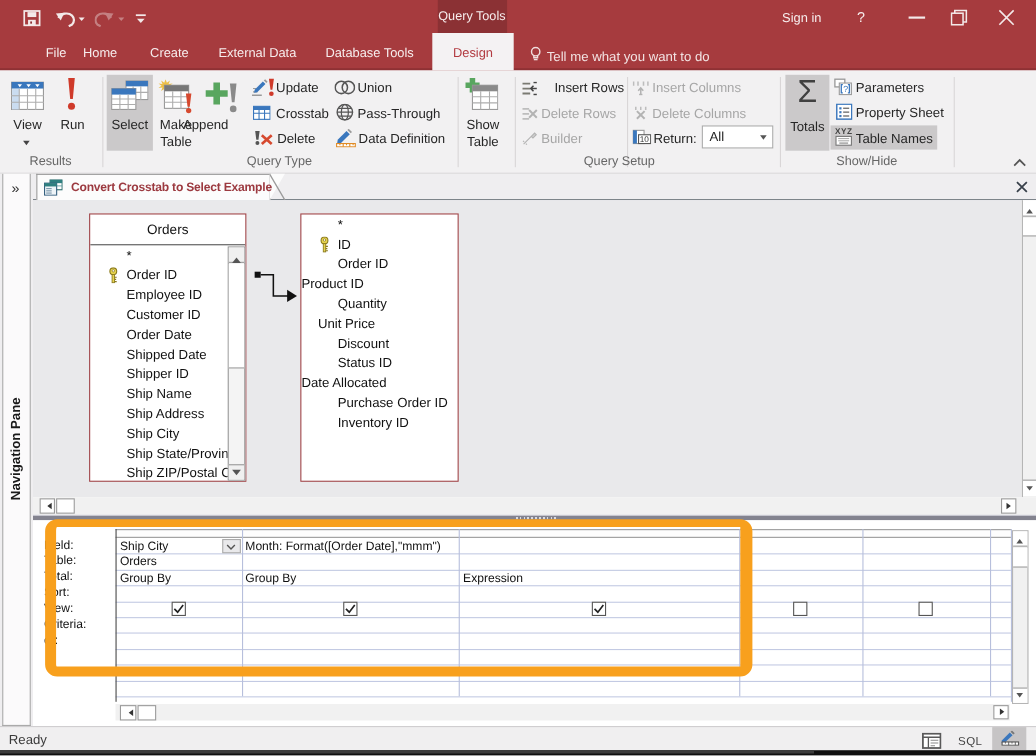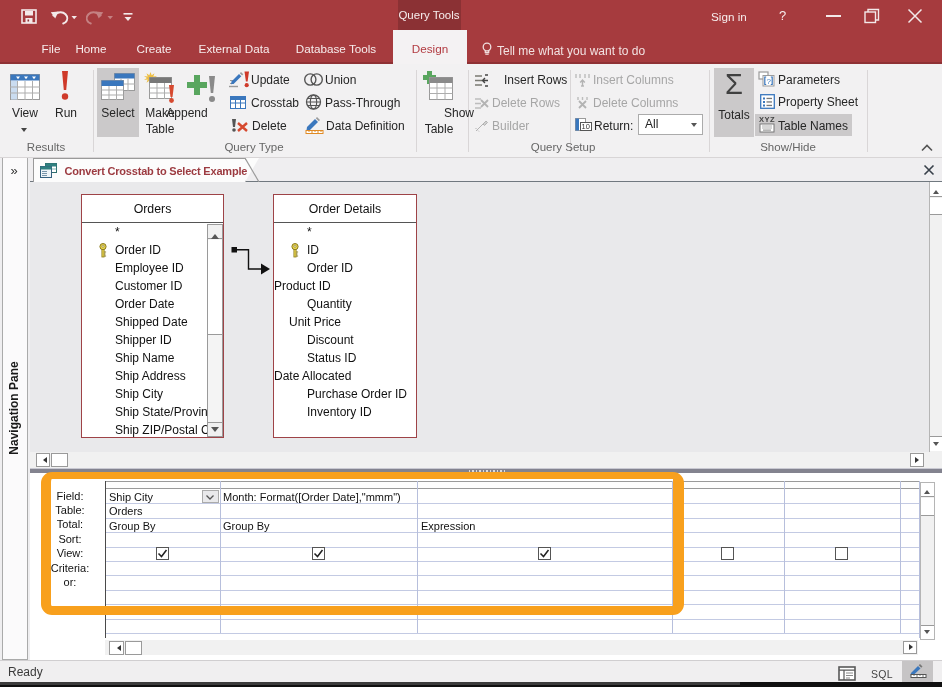--- a/index.html
+++ b/index.html
@@ -6,21 +6,21 @@
 html,body{width:942px;height:687px}
 body{font-family:"Liberation Sans",sans-serif;overflow:hidden}
 #app{position:relative;width:942px;height:687px;background:#fff;overflow:hidden}
 .abs{position:absolute}
 .wt{color:#f7eded}
 .lbl{font-size:12px;color:#262626;white-space:nowrap}
 .glbl{font-size:11.5px;color:#666;white-space:nowrap}
 .gray{color:#a6a6a6}
 .sep{position:absolute;top:70px;height:82px;width:1px;background:#d9d6d7}
 .gridtxt{font-size:11px;color:#111;white-space:nowrap;line-height:14.4px}
-.rlabel{position:absolute;font-size:11px;color:#111;text-align:center;right:0}
+.rlabel{position:absolute;font-size:11px;color:#111;text-align:left;right:0}
 .cb{position:absolute;width:13px;height:13px;border:1px solid #555;background:#fff}
 .frow{position:relative;height:18px;line-height:18px;font-size:12px;color:#111;white-space:nowrap;overflow:hidden}
 .keyicon{position:absolute;left:16px;top:2px}
 .glineh{position:absolute;left:105px;width:813.5px;height:1px;background:#c3cae3}
 .glinev{position:absolute;top:480.5px;width:1px;height:152.5px;background:#b7bfdc}
 </style>
 </head>
 <body>
 <div id="app">
 
@@ -171,21 +171,21 @@
 </svg>
 <div class="abs lbl" style="left:326px;top:119px">Data Definition</div>
 <div class="abs glbl" style="left:254px;top:141px;transform:translateX(-50%)">Query Type</div>
 
 <svg class="abs" style="left:423px;top:71px" width="30" height="30" viewBox="0 0 30 30">
  <path d="M4 0 L9 0 L9 4 L13 4 L13 9 L9 9 L9 13 L4 13 L4 9 L0 9 L0 4 L4 4 Z" fill="#59a65f"></path>
  <rect x="6.5" y="6.5" width="23" height="22" fill="#fff" stroke="#9a9a9a"></rect>
  <rect x="6.5" y="6.5" width="23" height="5.5" fill="#8a8a8a"></rect>
  <path d="M6.5 17 H29.5 M6.5 22.5 H29.5 M14 12 V28.5 M22 12 V28.5" stroke="#adadad"></path>
 </svg>
-<div class="abs lbl" style="left:459px;top:106px;transform:translateX(-50%)">Show</div>
+<div class="abs lbl" style="left:439px;top:106px;transform:translateX(-50%)">Show</div>
 <div class="abs lbl" style="left:439px;top:122px;transform:translateX(-50%)">Table</div>
 <svg class="abs" style="left:474px;top:74px" width="15" height="13" viewBox="0 0 15 13">
  <path d="M1 2 H8 M1 6.5 H8 M1 11 H8" stroke="#7a7a72" stroke-width="1.6"></path>
  <path d="M14 6.5 L9 6.5 M11 4 L8.5 6.5 L11 9" stroke="#454545" stroke-width="1.4" fill="none"></path>
  <path d="M11 1 H14 M11 12 H14" stroke="#454545" stroke-width="1.4"></path>
 </svg>
 <div class="abs lbl" style="left:504px;top:73px">Insert Rows</div>
 <svg class="abs" style="left:474px;top:97px" width="15" height="13" viewBox="0 0 15 13">
  <path d="M1 2 H7 M1 6.5 H7 M1 11 H7" stroke="#bdbdbd" stroke-width="1.6"></path>
  <path d="M7 3 L14 10 M14 3 L7 10" stroke="#b3b3b3" stroke-width="1.8"></path>
@@ -302,21 +302,20 @@
 
 <div class="abs" style="left:207px;top:224px;width:16px;height:213px;background:#f4f4f4;border:1px solid #9a9a9a">
  <div style="position:absolute;left:0;top:0;width:14px;height:14px;background:#f0f0f0;border-bottom:1px solid #9a9a9a"></div>
  <div style="position:absolute;left:3px;top:5px;width:0;height:0;border:4px solid transparent;border-bottom:5px solid #555"></div>
  <div style="position:absolute;left:0;top:15px;width:14px;height:95px;background:#fff;border-bottom:1px solid #9a9a9a"></div>
  <div style="position:absolute;left:0;top:197px;width:14px;height:14px;background:#f0f0f0;border-top:1px solid #9a9a9a"></div>
  <div style="position:absolute;left:3px;top:202px;width:0;height:0;border:4px solid transparent;border-top:5px solid #555"></div>
 </div>
 
 <div class="abs" style="left:273px;top:194px;width:144px;height:244px;background:#fff;border:1px solid #9e4347;overflow:hidden">
- <div style="height:28px;line-height:28px;text-align:center;font-size:12.3px;color:#111;border-bottom:1px solid #555">Order Details</div>
  <div class="frow" style="padding-left:33px">*</div>
  <div class="frow"><svg class="keyicon" width="10" height="15" viewBox="0 0 10 15">
  <circle cx="5" cy="3.6" r="3.1" fill="#e8d44f" stroke="#8a7a1e" stroke-width="1"></circle>
  <circle cx="5" cy="3.2" r="1.1" fill="#fff" stroke="#8a7a1e" stroke-width="0.7"></circle>
  <rect x="3.9" y="6.5" width="2.2" height="7.5" fill="#e8d44f" stroke="#8a7a1e" stroke-width="0.8"></rect>
  <path d="M6.1 9 h2 M6.1 11 h1.5 M6.1 13 h2" stroke="#8a7a1e" stroke-width="1"></path>
 </svg><span style="padding-left:33px">ID</span></div>
  <div class="frow" style="padding-left:33px">Order ID</div>
  <div class="frow" style="">Product ID</div>
  <div class="frow" style="padding-left:33px">Quantity</div>

